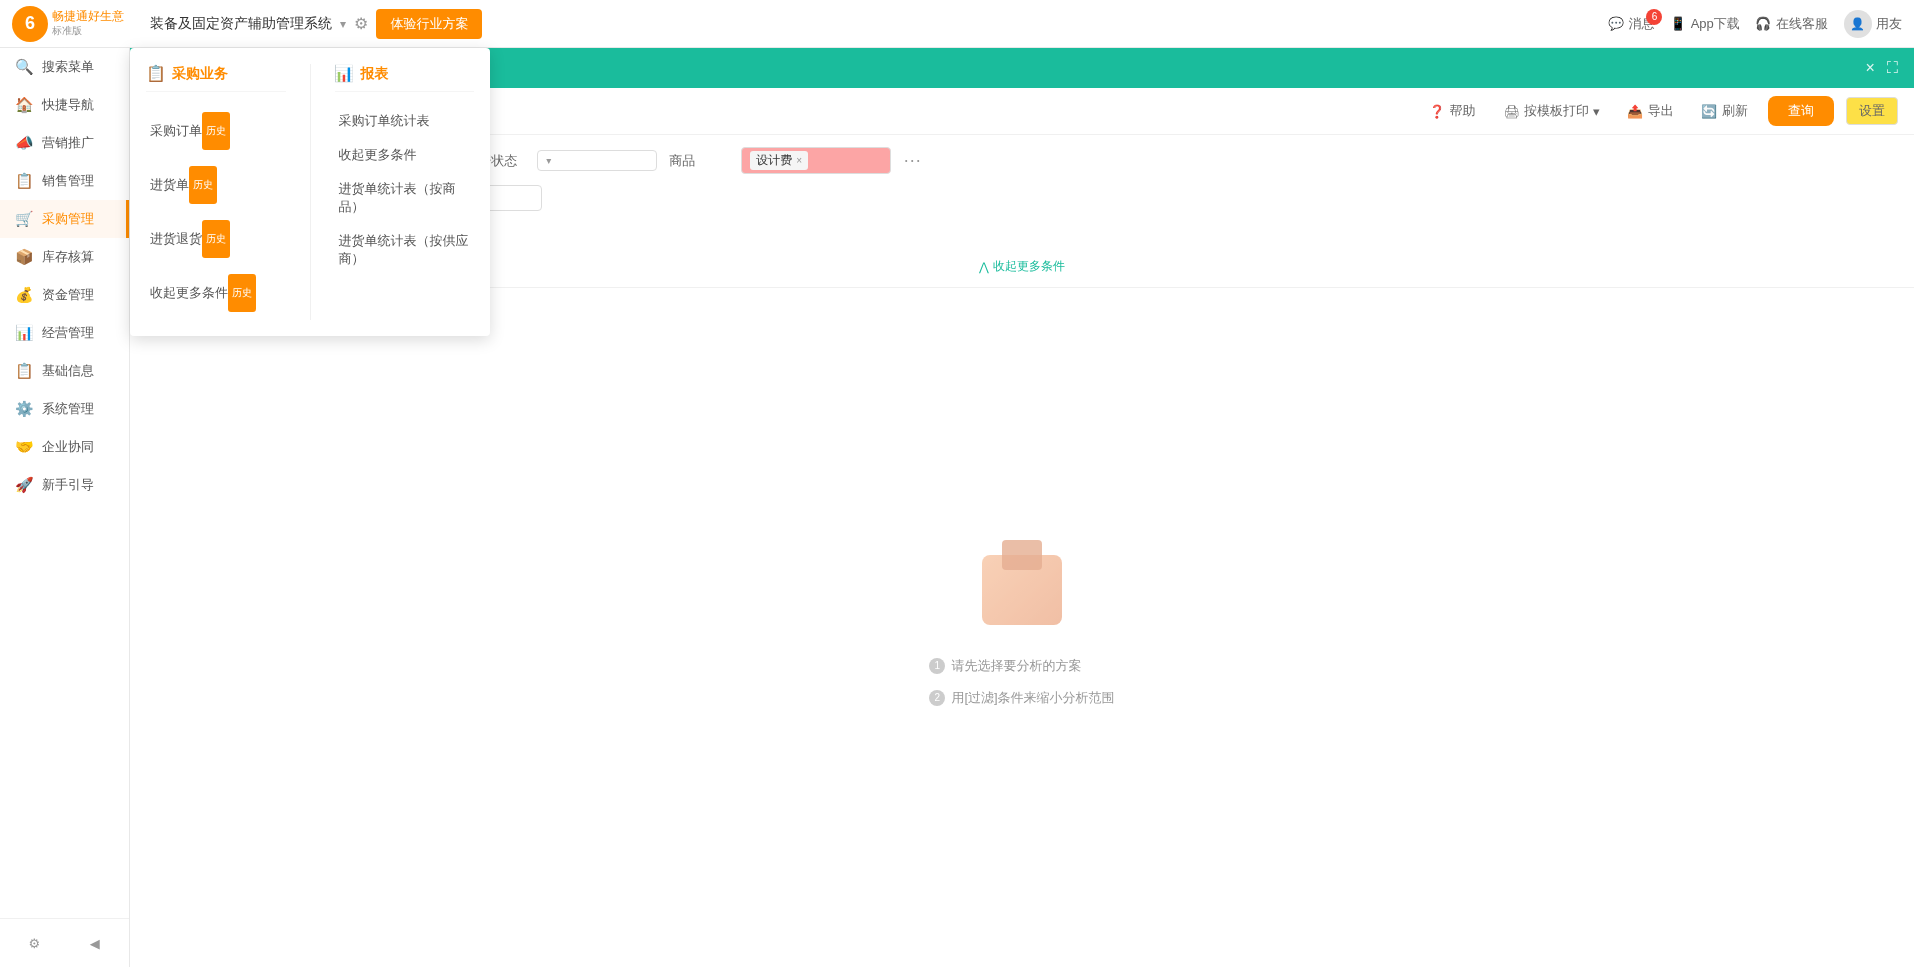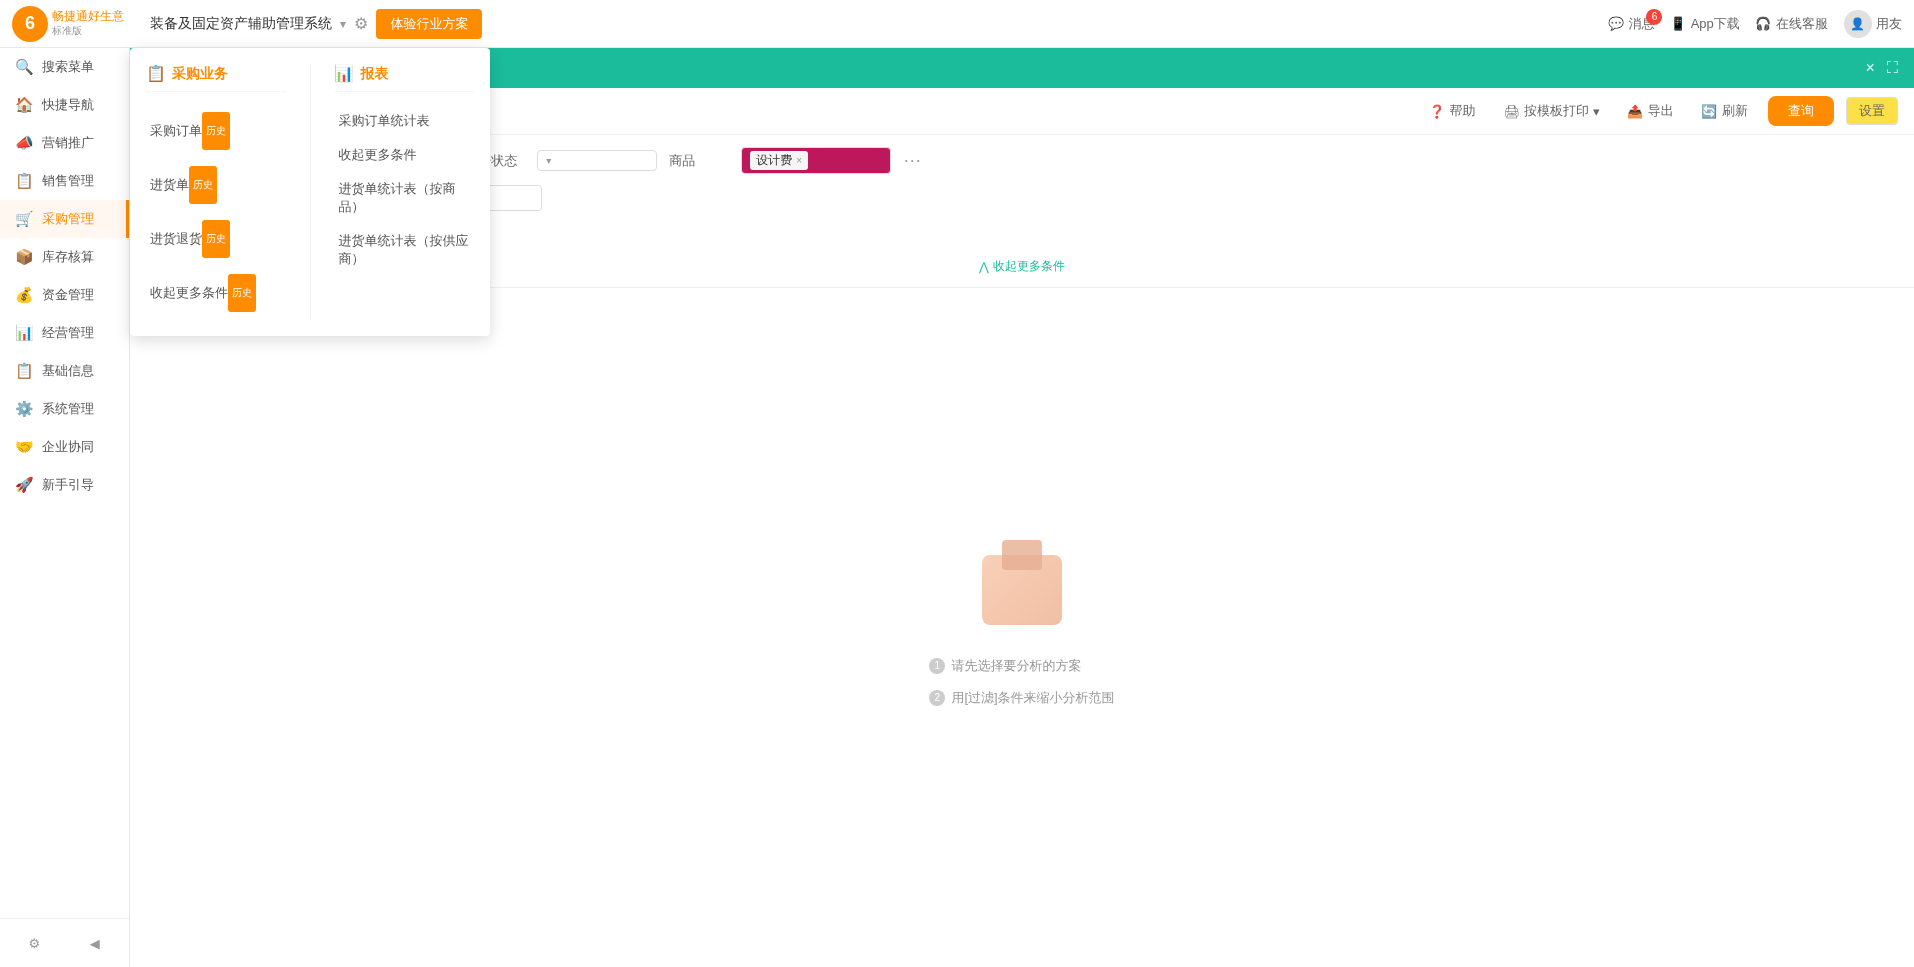--- a/index.html
+++ b/index.html
@@ -48,21 +48,21 @@
 
     
     .filter-area { padding: 12px 16px; border-bottom: 1px solid #f0f0f0; flex-shrink: 0; }
     .filter-row { display: flex; align-items: center; gap: 12px; margin-bottom: 10px; flex-wrap: wrap; }
     .filter-label { color: #666; font-size: 13px; min-width: 60px; }
     .filter-control { display: flex; align-items: center; border: 1px solid #ddd; border-radius: 4px; padding: 4px 8px; background: #fff; font-size: 13px; color: #333; cursor: pointer; gap: 4px; min-width: 120px; }
     .filter-control .arrow { color: #999; font-size: 10px; }
     .date-range { display: flex; align-items: center; gap: 4px; border: 1px solid #ddd; border-radius: 4px; padding: 4px 8px; background: #fff; font-size: 13px; color: #333; }
     .date-presets { display: flex; gap: 8px; }
     .date-preset { font-size: 12px; color: #1abc9c; cursor: pointer; }
-    .tag-input { display: flex; align-items: center; border: 1px solid #ddd; border-radius: 4px; padding: 3px 8px; background: #be185d; min-width: 150px; }
+    .tag-input { display: flex; align-items: center; border: 1px solid #ddd; border-radius: 4px; padding: 3px 8px; background: #fca5a5; min-width: 150px; }
     .tag { background: #f5f5f5; padding: 1px 6px; border-radius: 3px; font-size: 12px; color: #333; display: flex; align-items: center; gap: 4px; }
     .tag-close { color: #999; cursor: pointer; font-size: 10px; }
     .more-btn { color: #999; font-size: 18px; cursor: pointer; }
     .collapse-btn { color: #1abc9c; font-size: 12px; cursor: pointer; display: flex; align-items: center; gap: 4px; }
 
     
     .empty-state { flex: 1; display: flex; flex-direction: column; align-items: center; justify-content: center; gap: 8px; }
     .empty-text { color: #999; font-size: 13px; line-height: 2; }
     .dropdown-menu { position: absolute; top: 48px; left: 130px; background: #fff; box-shadow: 0 4px 16px rgba(0,0,0,0.15); border-radius: 4px; z-index: 200; width: 360px; padding: 16px; display: flex; gap: 24px; }
     .menu-section { flex: 1; }

